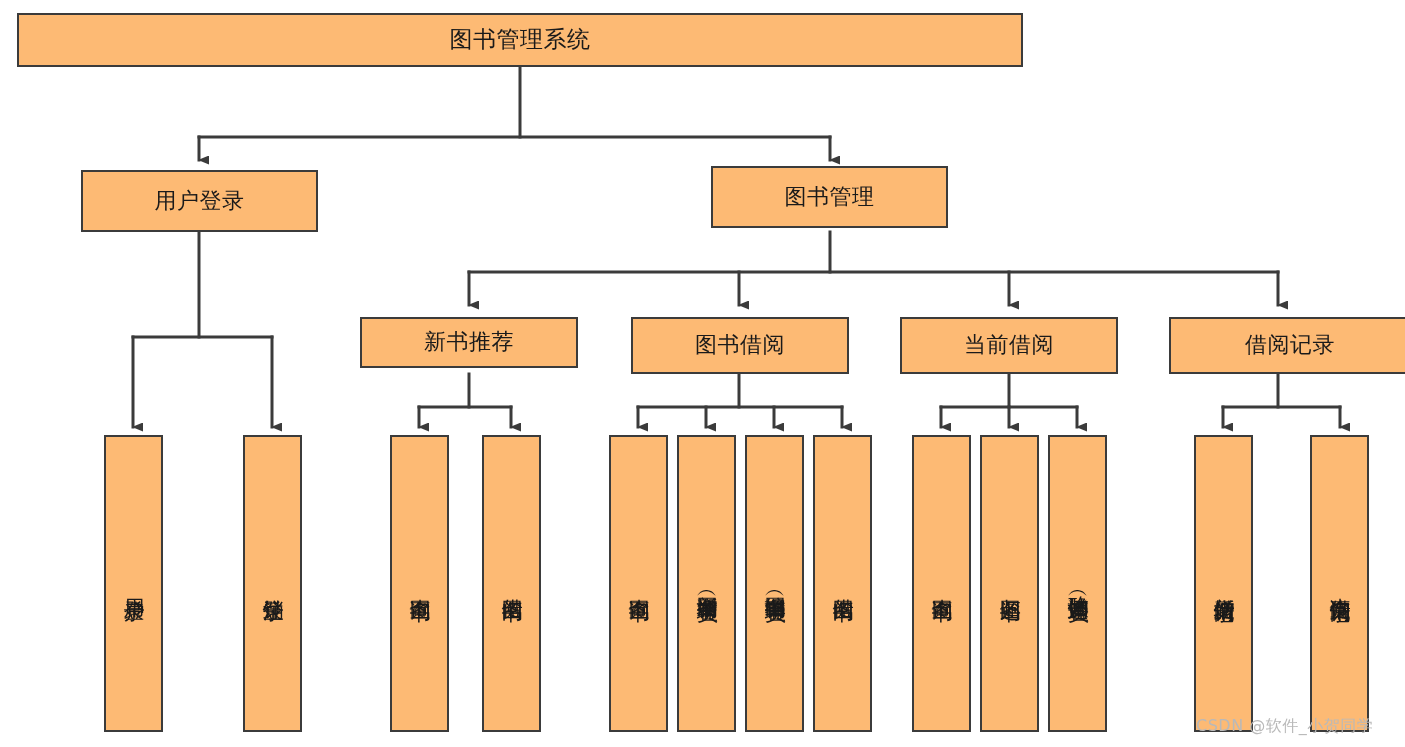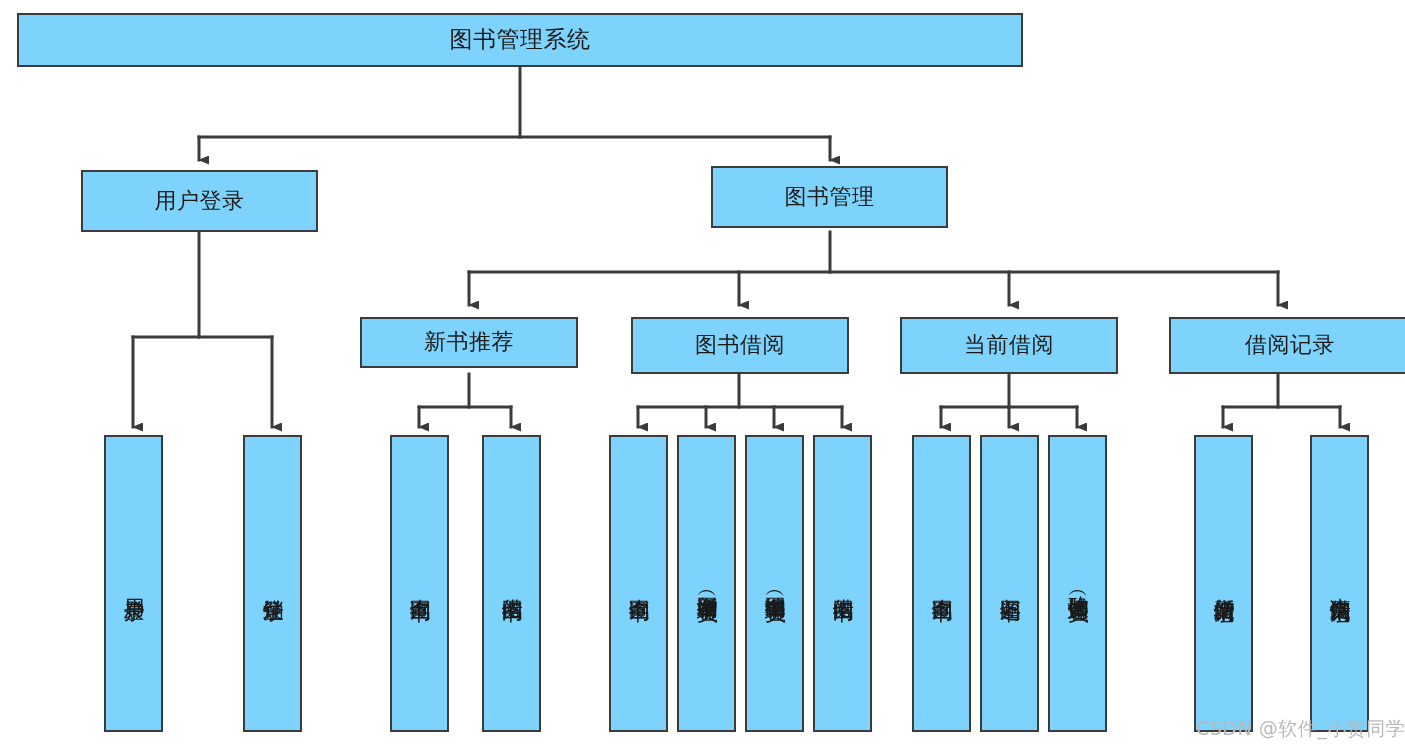--- a/index.html
+++ b/index.html
@@ -23,21 +23,21 @@
     left: 0;
     top: 0;
     width: 1405px;
     height: 747px;
     pointer-events: none;
   }
   .node {
     position: absolute;
     box-sizing: border-box;
     border: 2px solid #3b3b3b;
-    background: #7dd3fc;
+    background: #fdba74;
     display: flex;
     align-items: center;
     justify-content: center;
     color: #1a1a1a;
   }
   .node.horizontal .node-label {
     font-size: 22px;
     line-height: 1.1;
     letter-spacing: 0.5px;
     white-space: nowrap;
@@ -54,21 +54,21 @@
     letter-spacing: 1px;
     white-space: nowrap;
     text-align: center;
   }
   .node.root .node-label {
     font-size: 23px;
   }
   .watermark {
     position: absolute;
     color: #b9b9b9;
-    font-size: 19px;
+    font-size: 16px;
     letter-spacing: 0.5px;
     white-space: nowrap;
     user-select: none;
   }
 </style>
 </head>
 <body>
 
 <div id="diagram-root">
 

